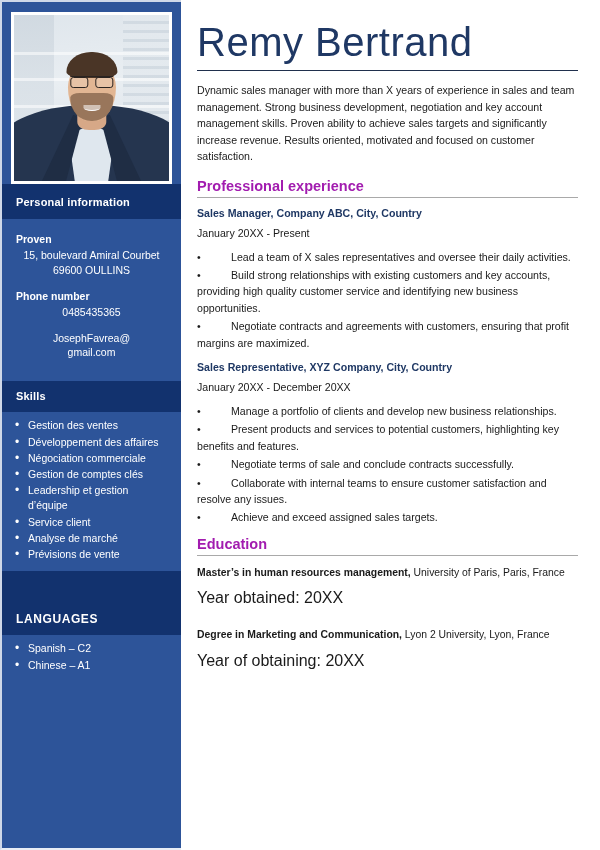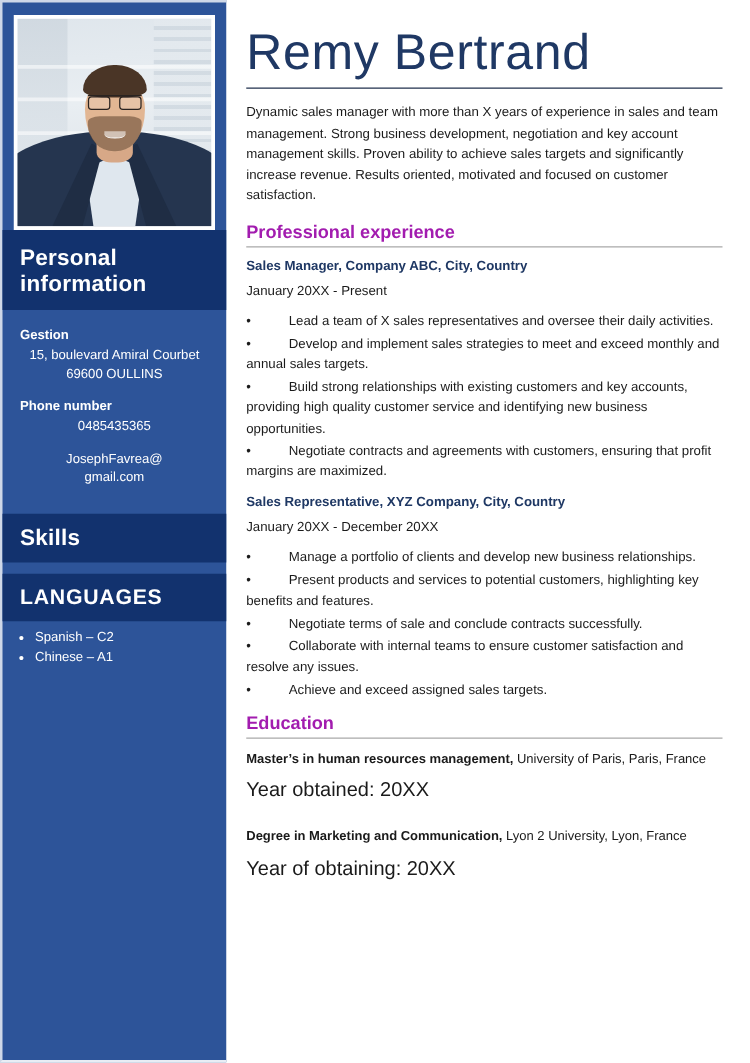--- a/index.html
+++ b/index.html
@@ -102,23 +102,23 @@
     border-bottom:1.5px solid #fff; border-radius:0 0 60% 60%;
     background:rgba(255,255,255,.55);
   }
 
   .side-band {
     background:#12326e;
     padding:9px 14px 9px 14px;
   }
   .side-band.tall { padding:12px 14px 10px 14px; }
   .side-band h2 {
-    font-size:18px; font-weight:bold; line-height:1.18; letter-spacing:.2px;
-  }
-  .side-band.caps h2 { font-size:17px; letter-spacing:.6px; }
+    font-size:11px; font-weight:bold; line-height:1.18; letter-spacing:.2px;
+  }
+  .side-band.caps h2 { font-size:12px; letter-spacing:.6px;margin-top:32px; }
 
   .side-body { padding:13px 14px 10px 14px; font-size:10.5px; line-height:1.42; }
   .contact-block { margin-bottom:11px; }
   .contact-label { font-weight:bold; font-size:10.5px; margin-bottom:1px; }
   .contact-value { font-size:10.5px;text-align:center; }
 
   ul.side-list { list-style:none; margin:0; padding:6px 10px 0 26px; }
   ul.side-list li {
     position:relative; font-size:10.5px; line-height:1.45; margin-bottom:1px;
   }
@@ -197,37 +197,47 @@
         <div class="smile"></div>
       </div>
     </div>
 
     <div class="side-band tall">
       <h2>Personal information</h2>
     </div>
 
     <div class="side-body">
       <div class="contact-block">
-        <div class="contact-label">Gestion</div>
+        <div class="contact-label">Proven</div>
         <div class="contact-value">15, boulevard Amiral Courbet</div>
         <div class="contact-value">69600 OULLINS</div>
       </div>
       <div class="contact-block">
         <div class="contact-label">Phone number</div>
         <div class="contact-value">0485435365</div>
       </div>
       <div class="contact-block">
         <div class="contact-value">JosephFavrea@</div>
         <div class="contact-value">gmail.com</div>
       </div>
     </div>
 
     <div class="side-band">
       <h2>Skills</h2>
     </div>
+    <ul class="side-list">
+      <li>Gestion des ventes</li>
+      <li>Développement des affaires</li>
+      <li>Négociation commerciale</li>
+      <li>Gestion de comptes clés</li>
+      <li>Leadership et gestion d’équipe</li>
+      <li>Service client</li>
+      <li>Analyse de marché</li>
+      <li>Prévisions de vente</li>
+    </ul>
 
     <div class="side-band caps" style="margin-top:9px">
       <h2>LANGUAGES</h2>
     </div>
     <ul class="side-list" style="">
       <li>Spanish – C2</li>
       <li>Chinese – A1</li>
     </ul>
   </aside>
 
@@ -239,21 +249,20 @@
     <p class="summary">Dynamic sales manager with more than X years of experience in sales and team management. Strong business development, negotiation and key account management skills. Proven ability to achieve sales targets and significantly increase revenue. Results oriented, motivated and focused on customer satisfaction.</p>
 
     <h2 class="sec-head">Professional experience</h2>
     <div class="sec-rule"></div>
 
     <div>
       <div class="job-title">Sales Manager, Company ABC, City, Country</div>
       <div class="job-dates">January 20XX - Present</div>
       <ul class="bullets">
         <li><span class="b">•</span><span>Lead a team of X sales representatives and oversee their daily activities.</span></li>
-        <li><span class="b">•</span><span>Develop and implement sales strategies to meet and exceed monthly and annual sales targets.</span></li>
         <li><span class="b">•</span><span>Build strong relationships with existing customers and key accounts, providing high quality customer service and identifying new business opportunities.</span></li>
         <li><span class="b">•</span><span>Negotiate contracts and agreements with customers, ensuring that profit margins are maximized.</span></li>
       </ul>
     </div>
 
     <div>
       <div class="job-title">Sales Representative, XYZ Company, City, Country</div>
       <div class="job-dates">January 20XX - December 20XX</div>
       <ul class="bullets">
         <li><span class="b">•</span><span>Manage a portfolio of clients and develop new business relationships.</span></li>

